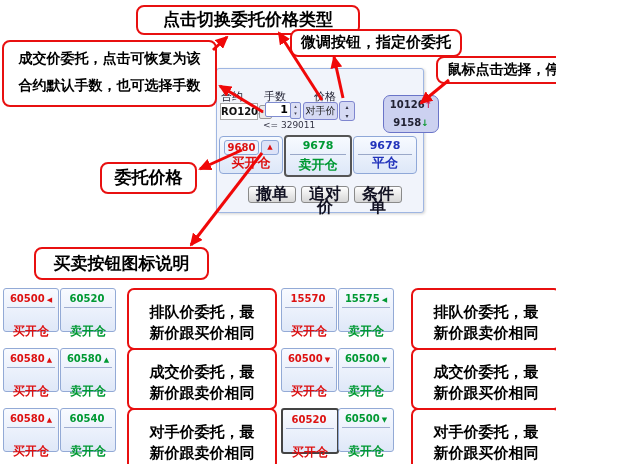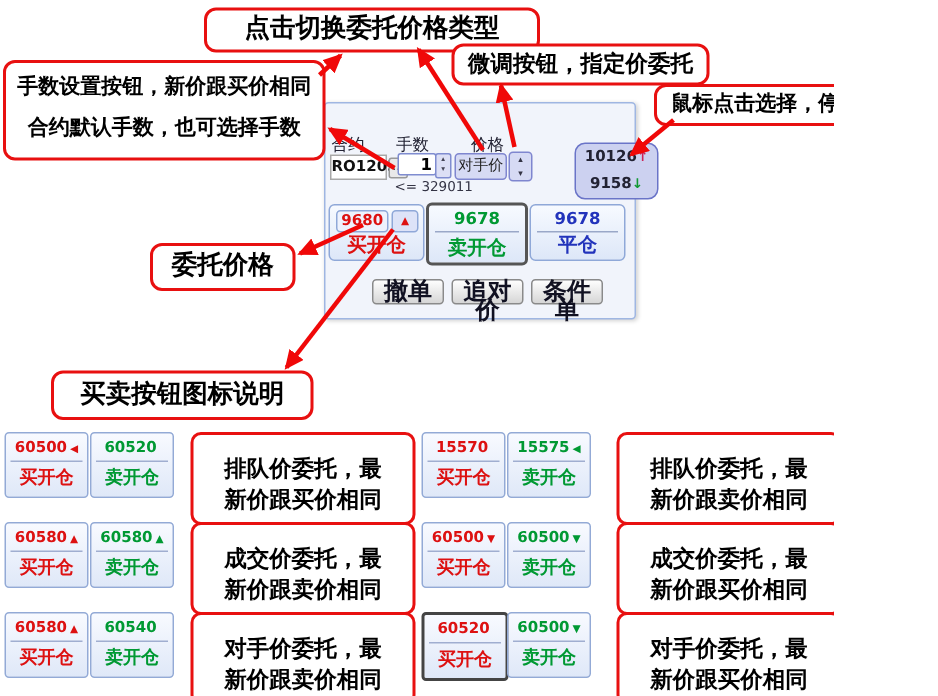--- a/index.html
+++ b/index.html
@@ -53,21 +53,21 @@
   .blabel{position:absolute;bottom:1px;left:0;width:100%;text-align:center;
           font-size:13px;font-weight:bold;}
   .abtn{position:absolute;top:117px;width:46px;height:15px;
         background:linear-gradient(#fefefe,#d6d6d6);border:1px solid #8a8a8a;border-radius:3px;
         font-size:16px;line-height:13px;text-align:center;color:#112;font-weight:bold;}
   
   .mini{position:absolute;width:54px;height:42px;background:linear-gradient(#f8faff,#dfe8f8);
         border:1px solid #93aad6;border-radius:3px;z-index:2;}
   .mini.focus{border:2px solid #444;}
   .mprice{height:17px;line-height:17px;text-align:center;font-size:10px;font-weight:bold;
-          border-bottom:1px solid #a0aed0;margin:1px 3px 0;white-space:nowrap;}
+          border-bottom:1px solid #a0aed0;margin:1px 3px 13px;white-space:nowrap;}
   .micon{font-size:7px;margin-left:2px;}
   .mlabel{text-align:center;font-size:12px;font-weight:bold;line-height:21px;}
   .buyc{color:#dd1111;} .sellc{color:#009933;} .closec{color:#2233bb;}
   .note{position:absolute;width:146px;height:46px;border:2px solid #e81010;border-radius:7px;
         background:#fff;font-size:15px;font-weight:bold;color:#000;text-align:center;
         line-height:21px;padding-top:12px;z-index:5;}
 </style>
 </head>
 <body>
 
@@ -84,25 +84,25 @@
     <line x1="213" y1="50" x2="227" y2="37" stroke="#f00808" stroke-width="3" marker-end="url(#ah)"></line>
     <line x1="343" y1="98" x2="334" y2="57" stroke="#f00808" stroke-width="3" marker-end="url(#ah)"></line>
     <line x1="449" y1="80" x2="421" y2="103" stroke="#f00808" stroke-width="3" marker-end="url(#ah)"></line>
     <line x1="242" y1="150" x2="200" y2="169" stroke="#f00808" stroke-width="3" marker-end="url(#ah)"></line>
     <line x1="262" y1="153" x2="191" y2="245" stroke="#f00808" stroke-width="3" marker-end="url(#ah)"></line>
   </svg>
 
   <div class="ann" style="left:136px;top:5px;width:220px;height:26px;font-size:17px;line-height:25px;">点击切换委托价格类型</div>
 
   <div class="ann" style="left:2px;top:40px;width:211px;height:60px;font-size:14px;line-height:27px;padding-top:3px;">
-    <div>手数设置按钮，新价跟买价相同</div>
+    <div>成交价委托，点击可恢复为该</div>
     <div>合约默认手数，也可选择手数</div>
   </div>
 
-  <div class="ann" style="left:301px;top:29px;width:168px;height:24px;font-size:15px;line-height:23px;">微调按钮，指定价委托</div>
+  <div class="ann" style="left:290px;top:29px;width:168px;height:24px;font-size:15px;line-height:23px;">微调按钮，指定价委托</div>
 
   <div class="ann" style="left:436px;top:56px;width:187px;height:24px;font-size:14px;line-height:23px;">鼠标点击选择，停板价委托</div>
 
   <div class="ann" style="left:100px;top:162px;width:93px;height:28px;font-size:17px;line-height:27px;">委托价格</div>
 
   <div class="ann" style="left:34px;top:247px;width:171px;height:29px;font-size:17px;line-height:28px;">买卖按钮图标说明</div>
 
   <div class="panel">
 
     <div class="flbl" style="left:4px;top:20px;">合约</div>

